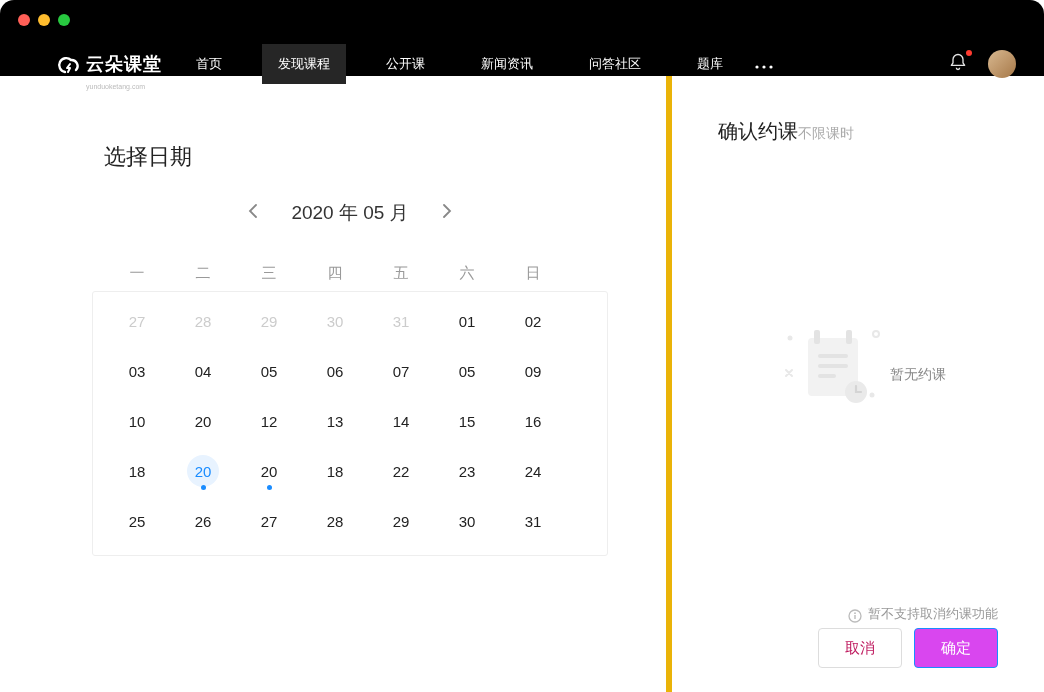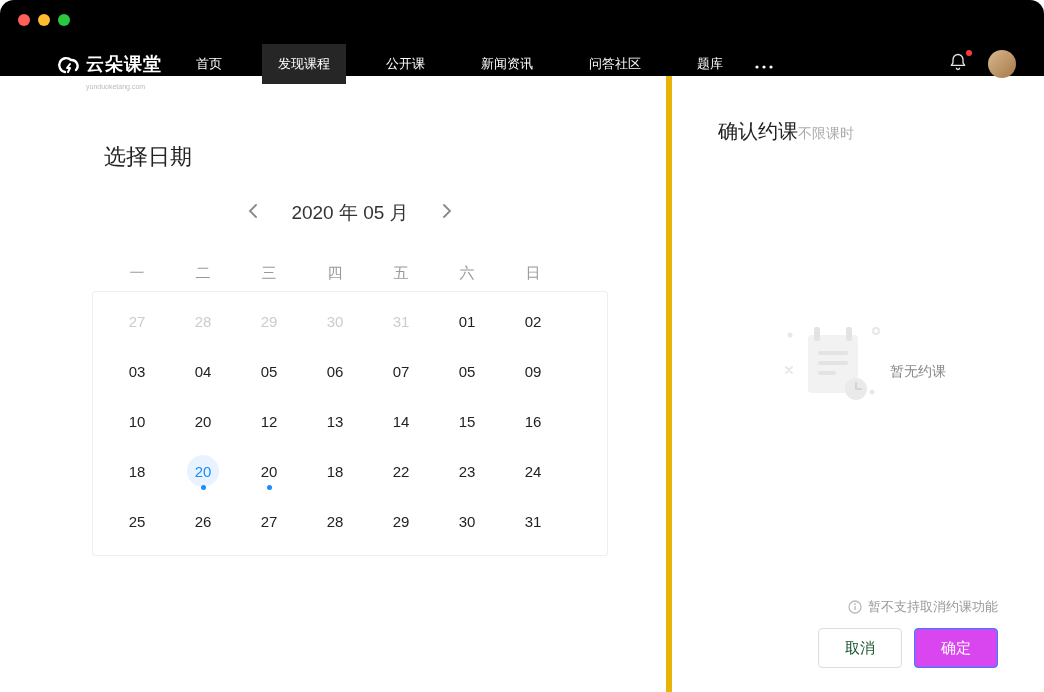--- a/index.html
+++ b/index.html
@@ -38,23 +38,23 @@
     .cal-day.out { color:#ccc; cursor:default; }
     .cal-day.sel .num { width:32px; height:32px; border-radius:50%; background:#e8f3ff; color:#1a8cff; display:flex; align-items:center; justify-content:center; }
     .cal-dot { position:absolute; bottom:6px; width:5px; height:5px; border-radius:50%; background:#1a8cff; }
     .right { width:372px; padding:42px 46px 24px 46px; display:flex; flex-direction:column; }
     .right-hdr { display:flex; align-items:baseline; }
     .confirm-title { font-size:20px; color:#222; font-weight:500; }
     .confirm-sub { font-size:14px; color:#aaa; }
     .empty { flex:1; display:flex; flex-direction:row; align-items:center; justify-content:center; }
     .empty-illus { position:relative; width:120px; height:96px; margin-bottom:14px; }
     .empty-text { color:#888; font-size:14px; }
-    .notice { color:#999; font-size:13px; display:flex; align-items:center; gap:6px; justify-content:flex-end; margin-bottom:12px; }
+    .notice { color:#999; font-size:13px; display:flex; align-items:flex-end; gap:6px; justify-content:flex-end; margin-bottom:5px; }
     .btns { display:flex; gap:12px; justify-content:flex-end; }
-    .btn { height:40px; padding:0 26px; border-radius:4px; font-size:15px; cursor:pointer; display:flex; align-items:center; justify-content:center; border:1px solid #ddd; background:#fff; color:#14532d; }
+    .btn { height:40px; padding:0 26px; border-radius:4px; font-size:15px; cursor:pointer; display:flex; align-items:center; justify-content:center; border:1px solid #ddd; background:#fff; color:#be185d; }
     .btn.primary { background:#d946ef; border-color:#1a8cff; color:#fff; }
   </style>
 </head>
 <body>
 
 <div class="window">
   <div class="win-dots">
     <div class="win-dot dot-r"></div>
     <div class="win-dot dot-y"></div>
     <div class="win-dot dot-g"></div>

